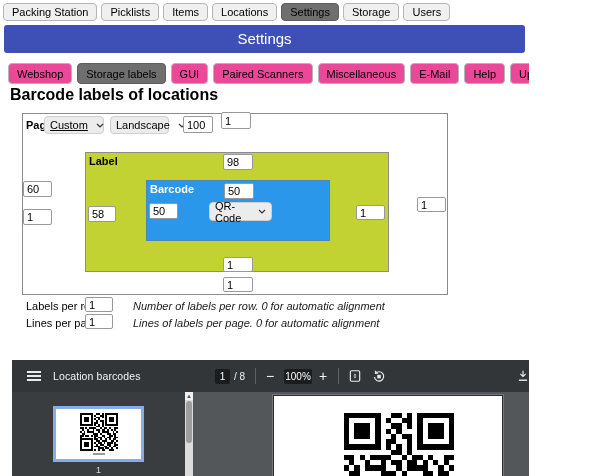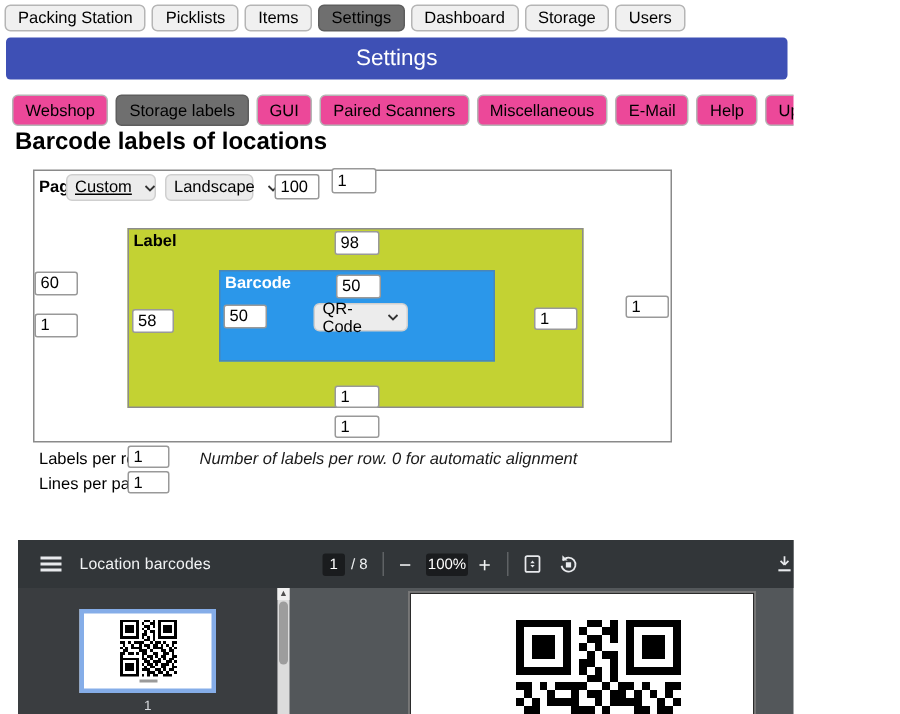--- a/index.html
+++ b/index.html
@@ -89,22 +89,22 @@
 </style>
 </head>
 <body>
 
 <div class="screen">
 
   <div class="tabs-row">
     <div class="tab">Packing Station</div>
     <div class="tab">Picklists</div>
     <div class="tab">Items</div>
+    <div class="tab">Locations</div>
     <div class="tab active">Settings</div>
-    <div class="tab">Dashboard</div>
     <div class="tab">Storage</div>
     <div class="tab">Users</div>
   </div>
 
   <div class="banner">Settings</div>
 
   <div class="subtabs-row">
     <div class="subtab">Webshop</div>
     <div class="subtab active">Storage labels</div>
     <div class="subtab">GUI</div>
@@ -165,20 +165,21 @@
   <input class="num" style="left: 417px; top: 197px; width: 29px; height: 15px;" value="1">
   <input class="num" style="left: 223px; top: 257px; height: 15px;" value="1">
   <input class="num" style="left: 223px; top: 277px; height: 15px;" value="1">
 
   <span class="frow" style="left:26px; top:300px;">Labels per row:</span>
   <input class="num" style="left: 85px; top: 297px; width: 28px; height: 15px;" value="1">
   <span class="frow hint" style="left:133px; top:300px;">Number of labels per row. 0 for automatic alignment</span>
 
   <span class="frow" style="left:26px; top:317px;">Lines per page:</span>
   <input class="num" style="left: 85px; top: 314px; width: 28px; height: 15px;" value="1">
+  <span class="frow hint" style="left:133px; top:317px;">Lines of labels per page. 0 for automatic alignment</span>
 
   <div class="pdf">
     <div class="pdf-toolbar">
       <div class="t-item hamburger" style="left:15px;">
         <div>
             <span></span>
             <span></span>
             <span></span>
           </div>
       </div>

